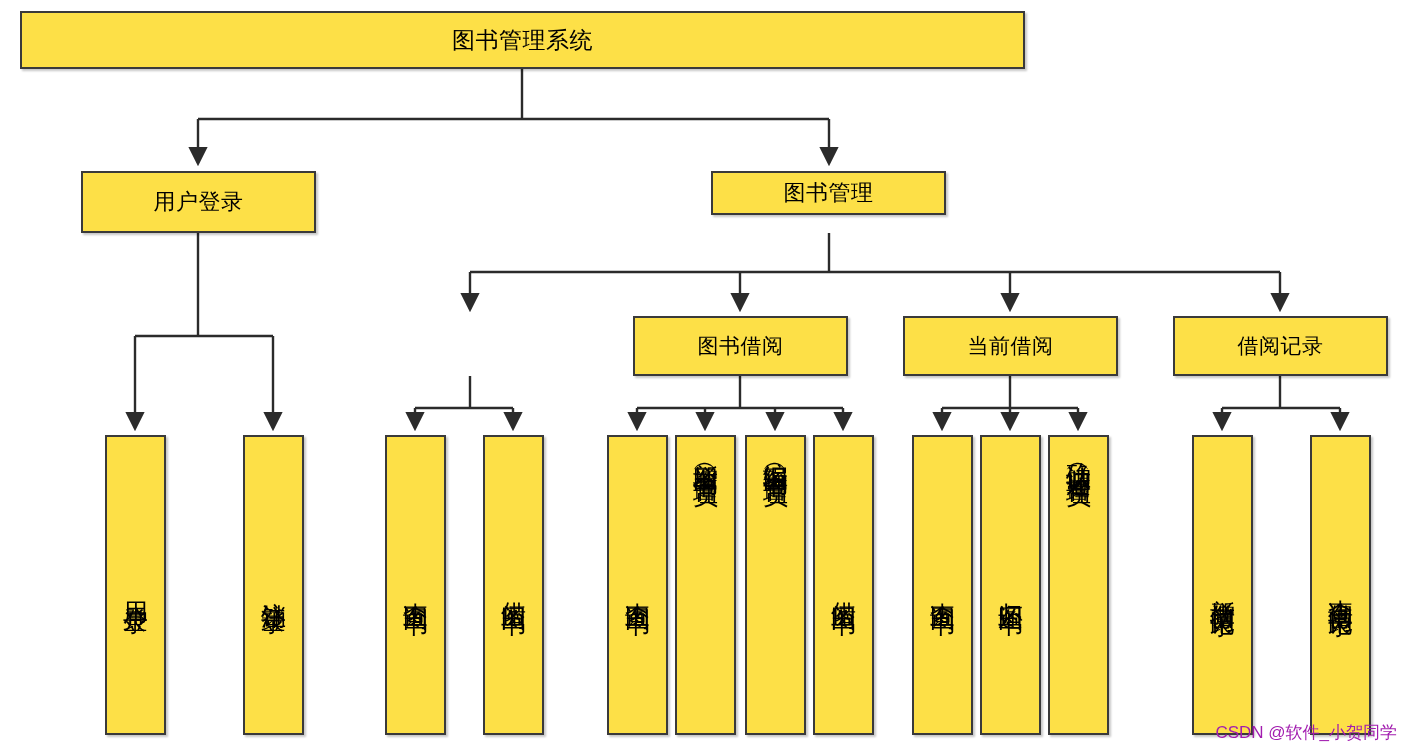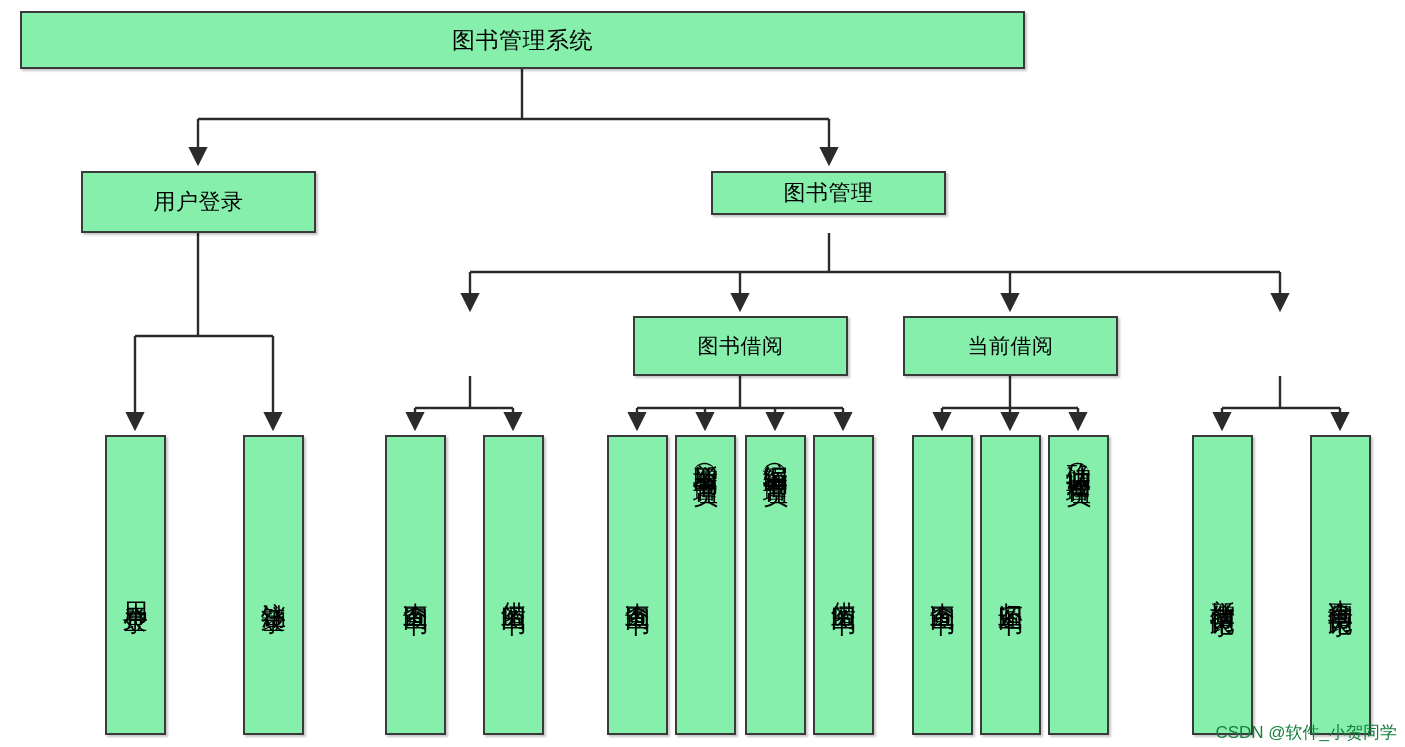--- a/index.html
+++ b/index.html
@@ -21,21 +21,21 @@
   #edge-layer {
     position: absolute;
     left: 0;
     top: 0;
     width: 1405px;
     height: 747px;
   }
   .node {
     position: absolute;
     box-sizing: border-box;
-    background: #86efac;
+    background: #fde047;
     border: 2px solid #3a3a3a;
     box-shadow: 2px 2px 2px rgba(0,0,0,0.22);
     display: flex;
     align-items: center;
     justify-content: center;
     color: #000000;
     z-index: 5;
   }
   .node-label {
     display: block;
@@ -63,21 +63,21 @@
     letter-spacing: 3px;
     white-space: nowrap;
   }
   .node.leaf.mid .node-label { align-self: center; }
 
   #watermark {
     position: absolute;
     right: 8px;
     bottom: 3px;
     font-size: 17px;
-    color: #15803d;
+    color: #a21caf;
     z-index: 20;
     white-space: nowrap;
     font-family: "Liberation Sans", "DejaVu Sans", sans-serif;
   }
 </style>
 </head>
 <body>
 
 <div id="diagram-root">
 
@@ -148,20 +148,23 @@
 
 
   <div class="node level-3" style="left:633px; top:316px; width:215px; height:60px;">
     <span class="node-label">图书借阅</span>
   </div>
 
   <div class="node level-3" style="left:903px; top:316px; width:215px; height:60px;">
     <span class="node-label">当前借阅</span>
   </div>
 
+  <div class="node level-3" style="left:1173px; top:316px; width:215px; height:60px;">
+    <span class="node-label">借阅记录</span>
+  </div>
 
   <div class="node leaf mid" style="left:105px; top:435px; width:61px; height:300px;">
     <span class="node-label">用户登录</span>
   </div>
 
   <div class="node leaf mid" style="left:243px; top:435px; width:61px; height:300px;">
     <span class="node-label">注销登录</span>
   </div>
 
   <div class="node leaf mid" style="left:385px; top:435px; width:61px; height:300px;">

